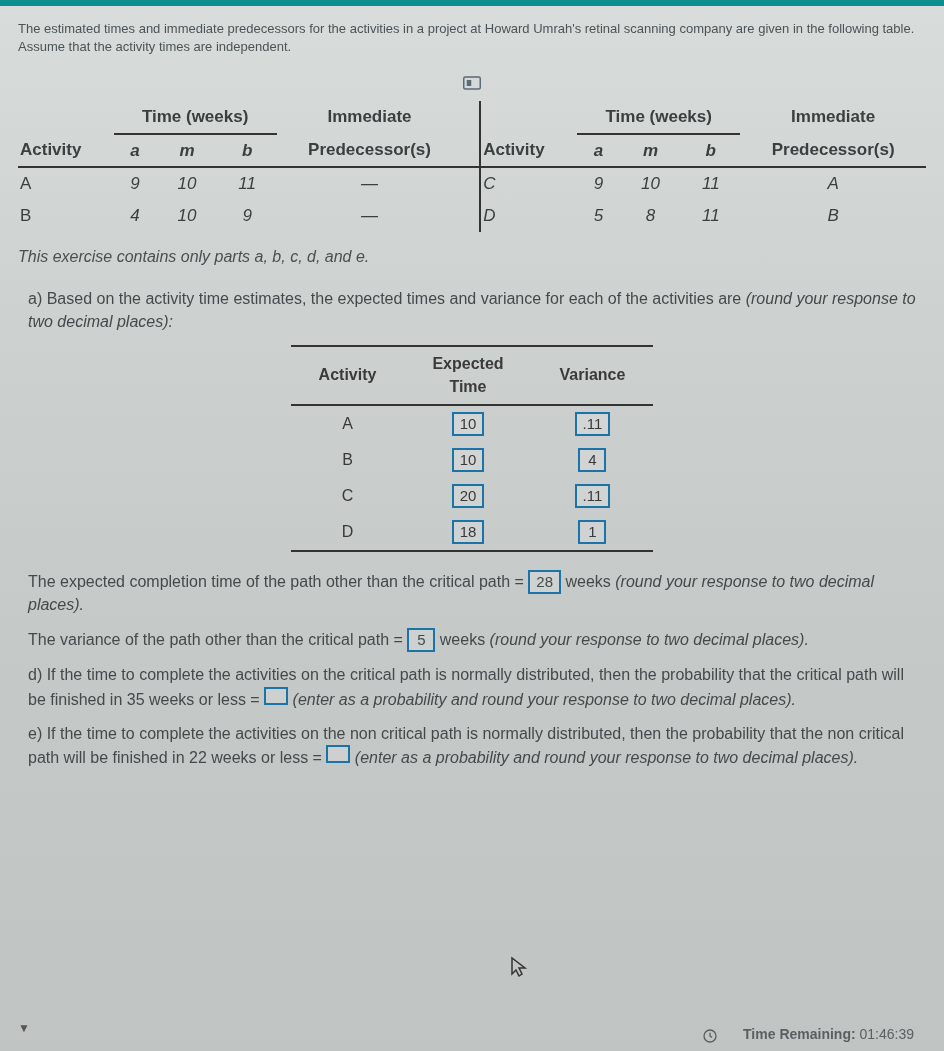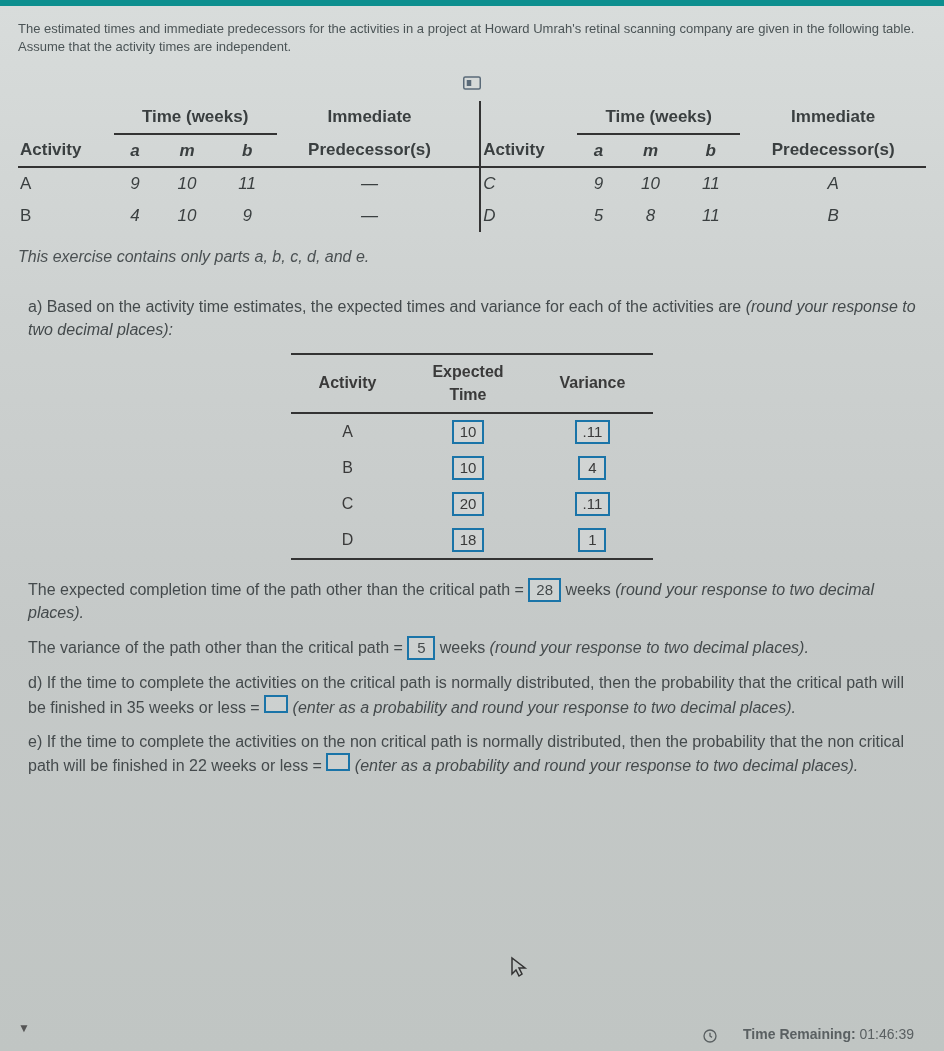--- a/index.html
+++ b/index.html
@@ -38,21 +38,21 @@
   }
   table.main .time-group {
     border-bottom: 2px solid #333;
     font-weight: bold;
   }
   .col-divider { border-right: 2px solid #333; }
   table.main tbody tr:first-child td { border-top: 2px solid #333; }
   table.main tbody td { font-style: italic; }
   table.main tbody td:first-child { font-style: normal; }
   .sub-hdr { font-style: italic; font-weight:bold;}
-  .note-italic { font-style: italic; color:#4a5052; margin: 10px 0 28px 0;}
+  .note-italic { font-style: italic; color:#4a5052; margin: 10px 0 20px 0;}
   .part { margin: 12px 10px; color:#444a4c; }
   .inline-italic { font-style: italic; }
   table.calc {
     margin: 8px auto 18px auto;
     border-collapse: collapse;
     font-size: 16px;
   }
   table.calc th {
     border-top: 2px solid #333;
     border-bottom: 2px solid #333;

